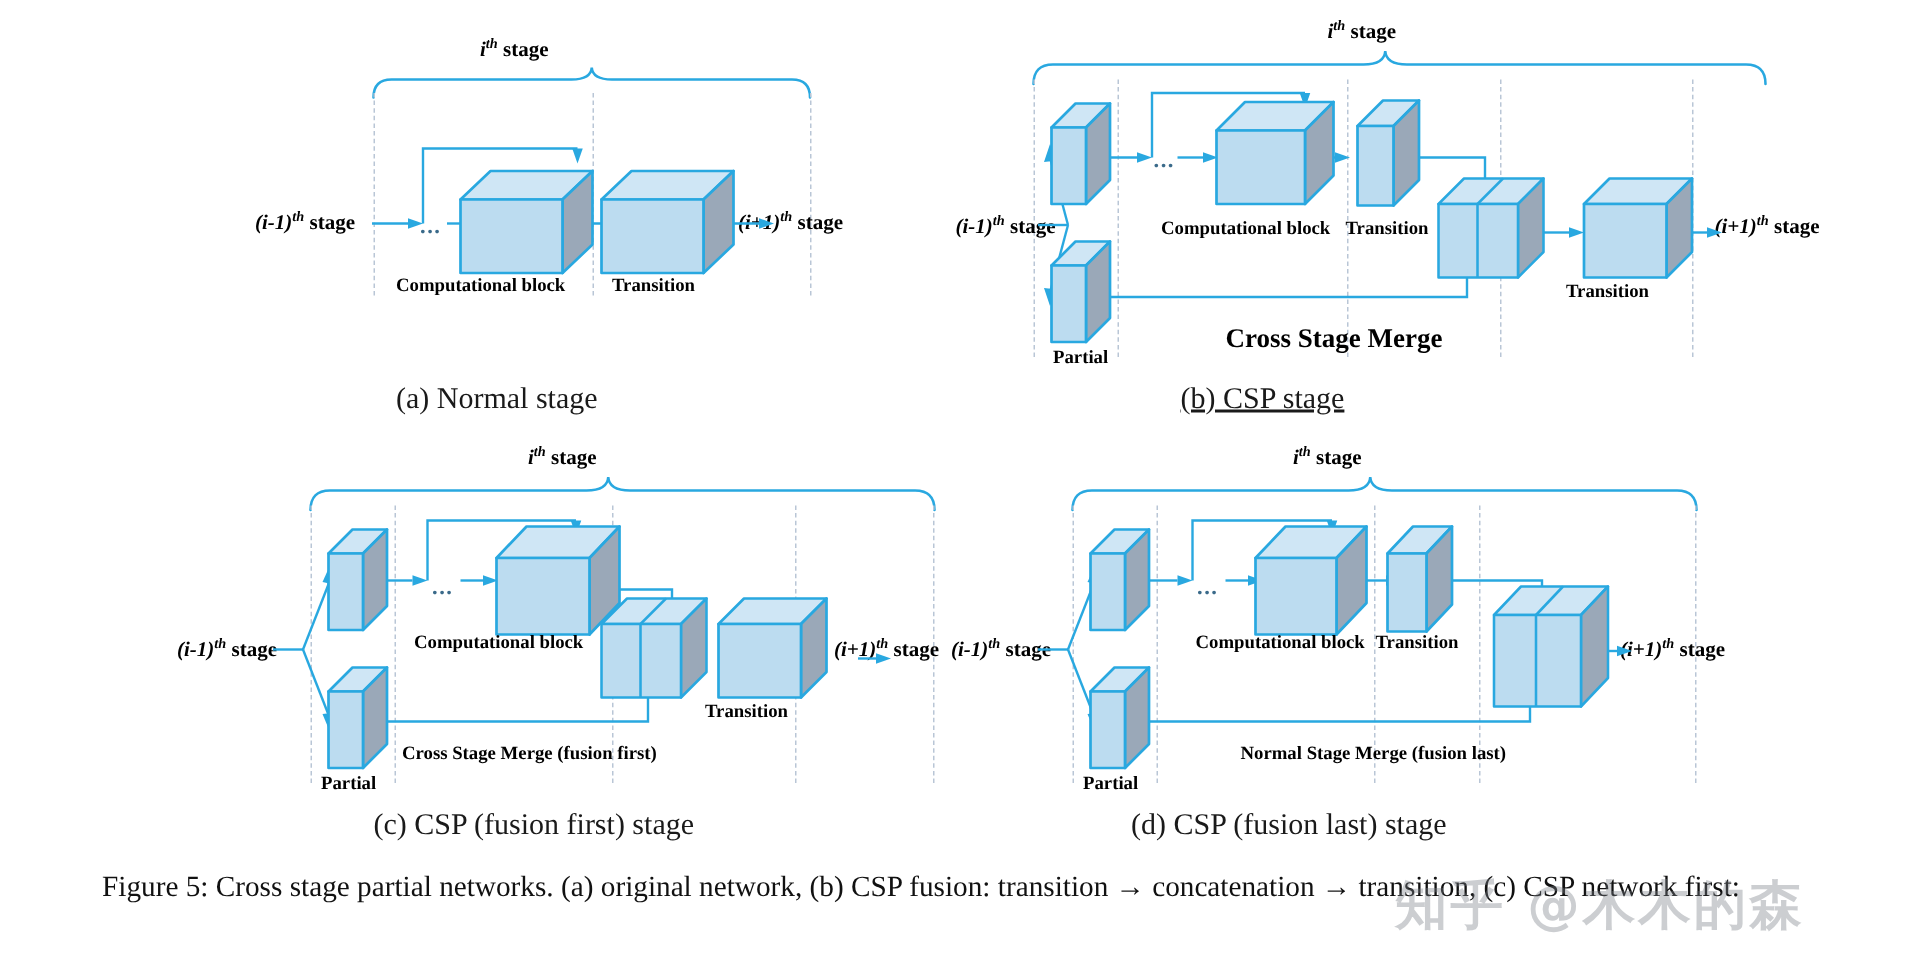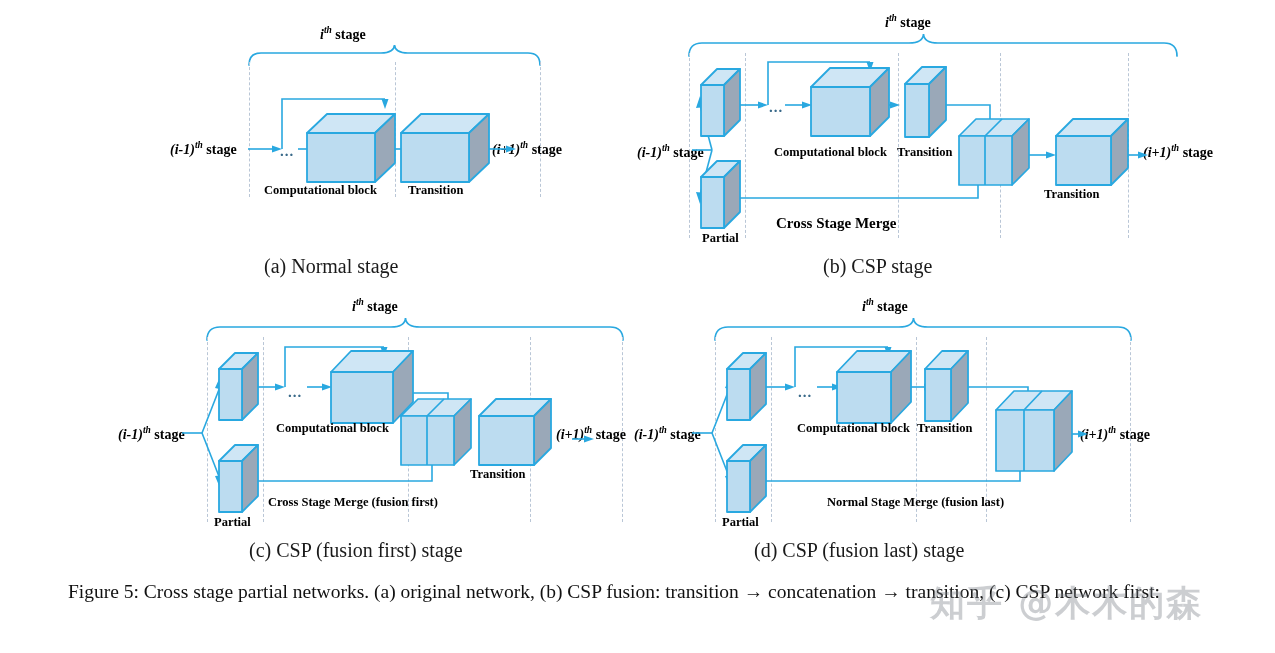--- a/index.html
+++ b/index.html
@@ -257,23 +257,23 @@
 
   <div class="cube" style="left:1055px;top:118px;">
     <svg width="76" height="72" viewBox="0 0 76 72">
       <polygon points="1,18 18,1 73,1 56,18" fill="#cfe6f5" stroke="#29a8e0" stroke-width="1.8" stroke-linejoin="round"></polygon>
       <polygon points="56,18 73,1 73,50 56,67" fill="#9aa8b8" stroke="#29a8e0" stroke-width="1.8" stroke-linejoin="round"></polygon>
       <rect x="1" y="18" width="55" height="49" fill="#bcdcf0" stroke="#29a8e0" stroke-width="1.8" stroke-linejoin="round"></rect>
     </svg>
   </div>
   <div class="lbl" style="left:1044px;top:188px;font-size:12.5px;">Transition</div>
 
-  <div class="lbl" style="left:776px;top:216px;font-size:15px;font-family:Liberation Serif, serif;">Cross Stage Merge</div>
-
-  <div class="subcap" style="left:823px;top:256px;">(b) CSP stage</div>
+  <div class="lbl" style="left:817px;top:216px;font-size:18px;font-family:Liberation Serif, serif;">Cross Stage Merge</div>
+
+  <div class="subcap" style="left:787px;top:256px;text-decoration:underline;">(b) CSP stage</div>
 </div>
 
 <div class="panel">
 
   <div class="lbl-stage" style="left:352px;top:298px;font-size:14px;">
     <span class="ital">i</span><span class="sup">th</span><span> stage</span>
   </div>
 
   <div class="brace" style="left:205px;top:317px;">
     <svg width="420" height="24" viewBox="0 0 420 24">

